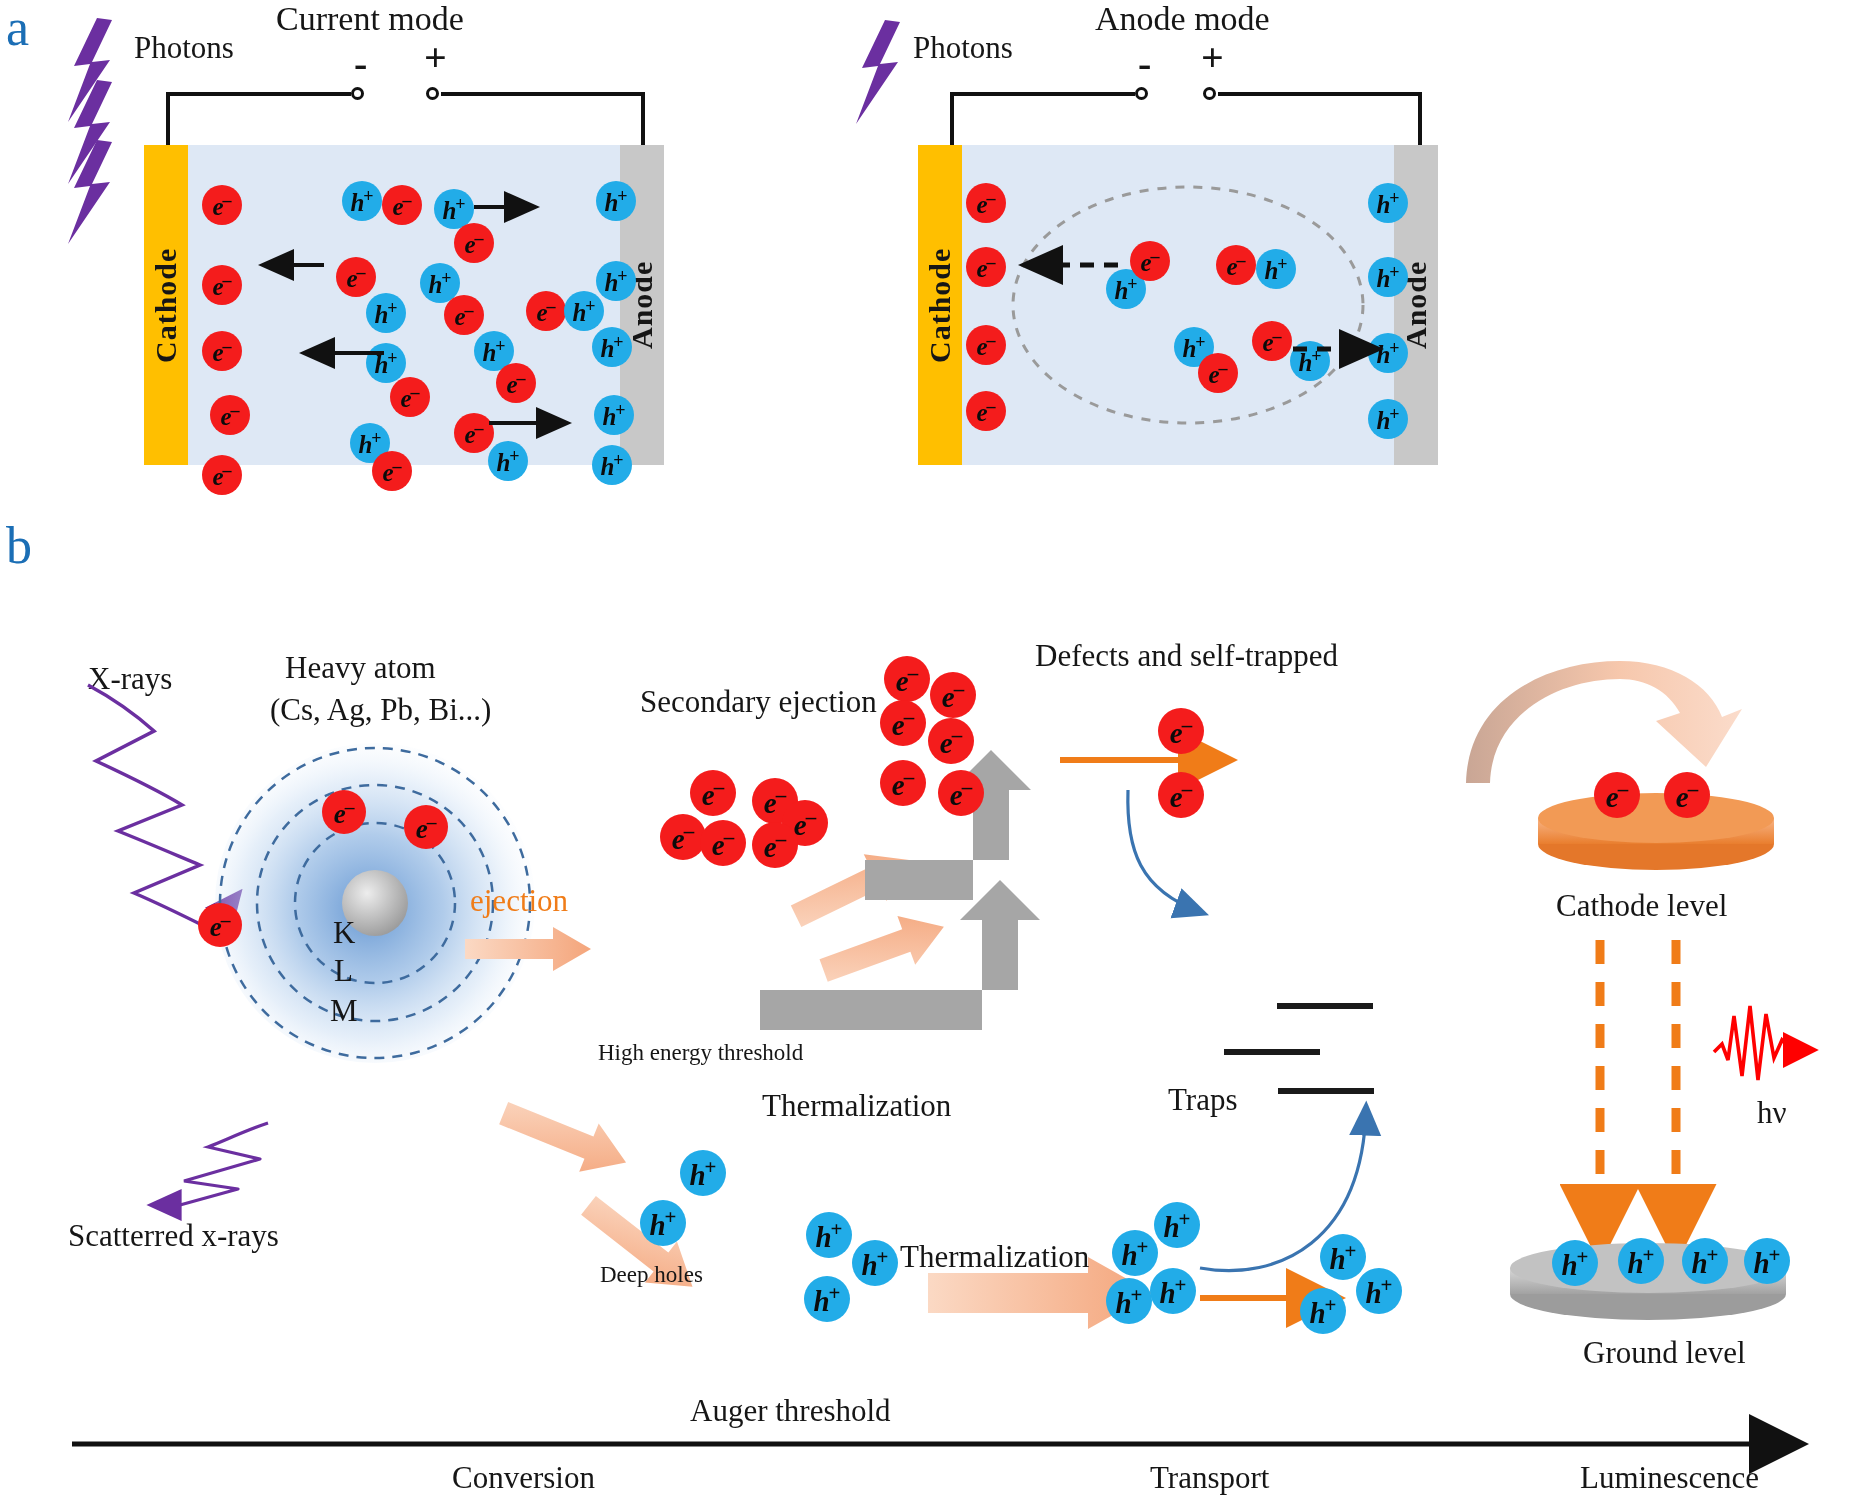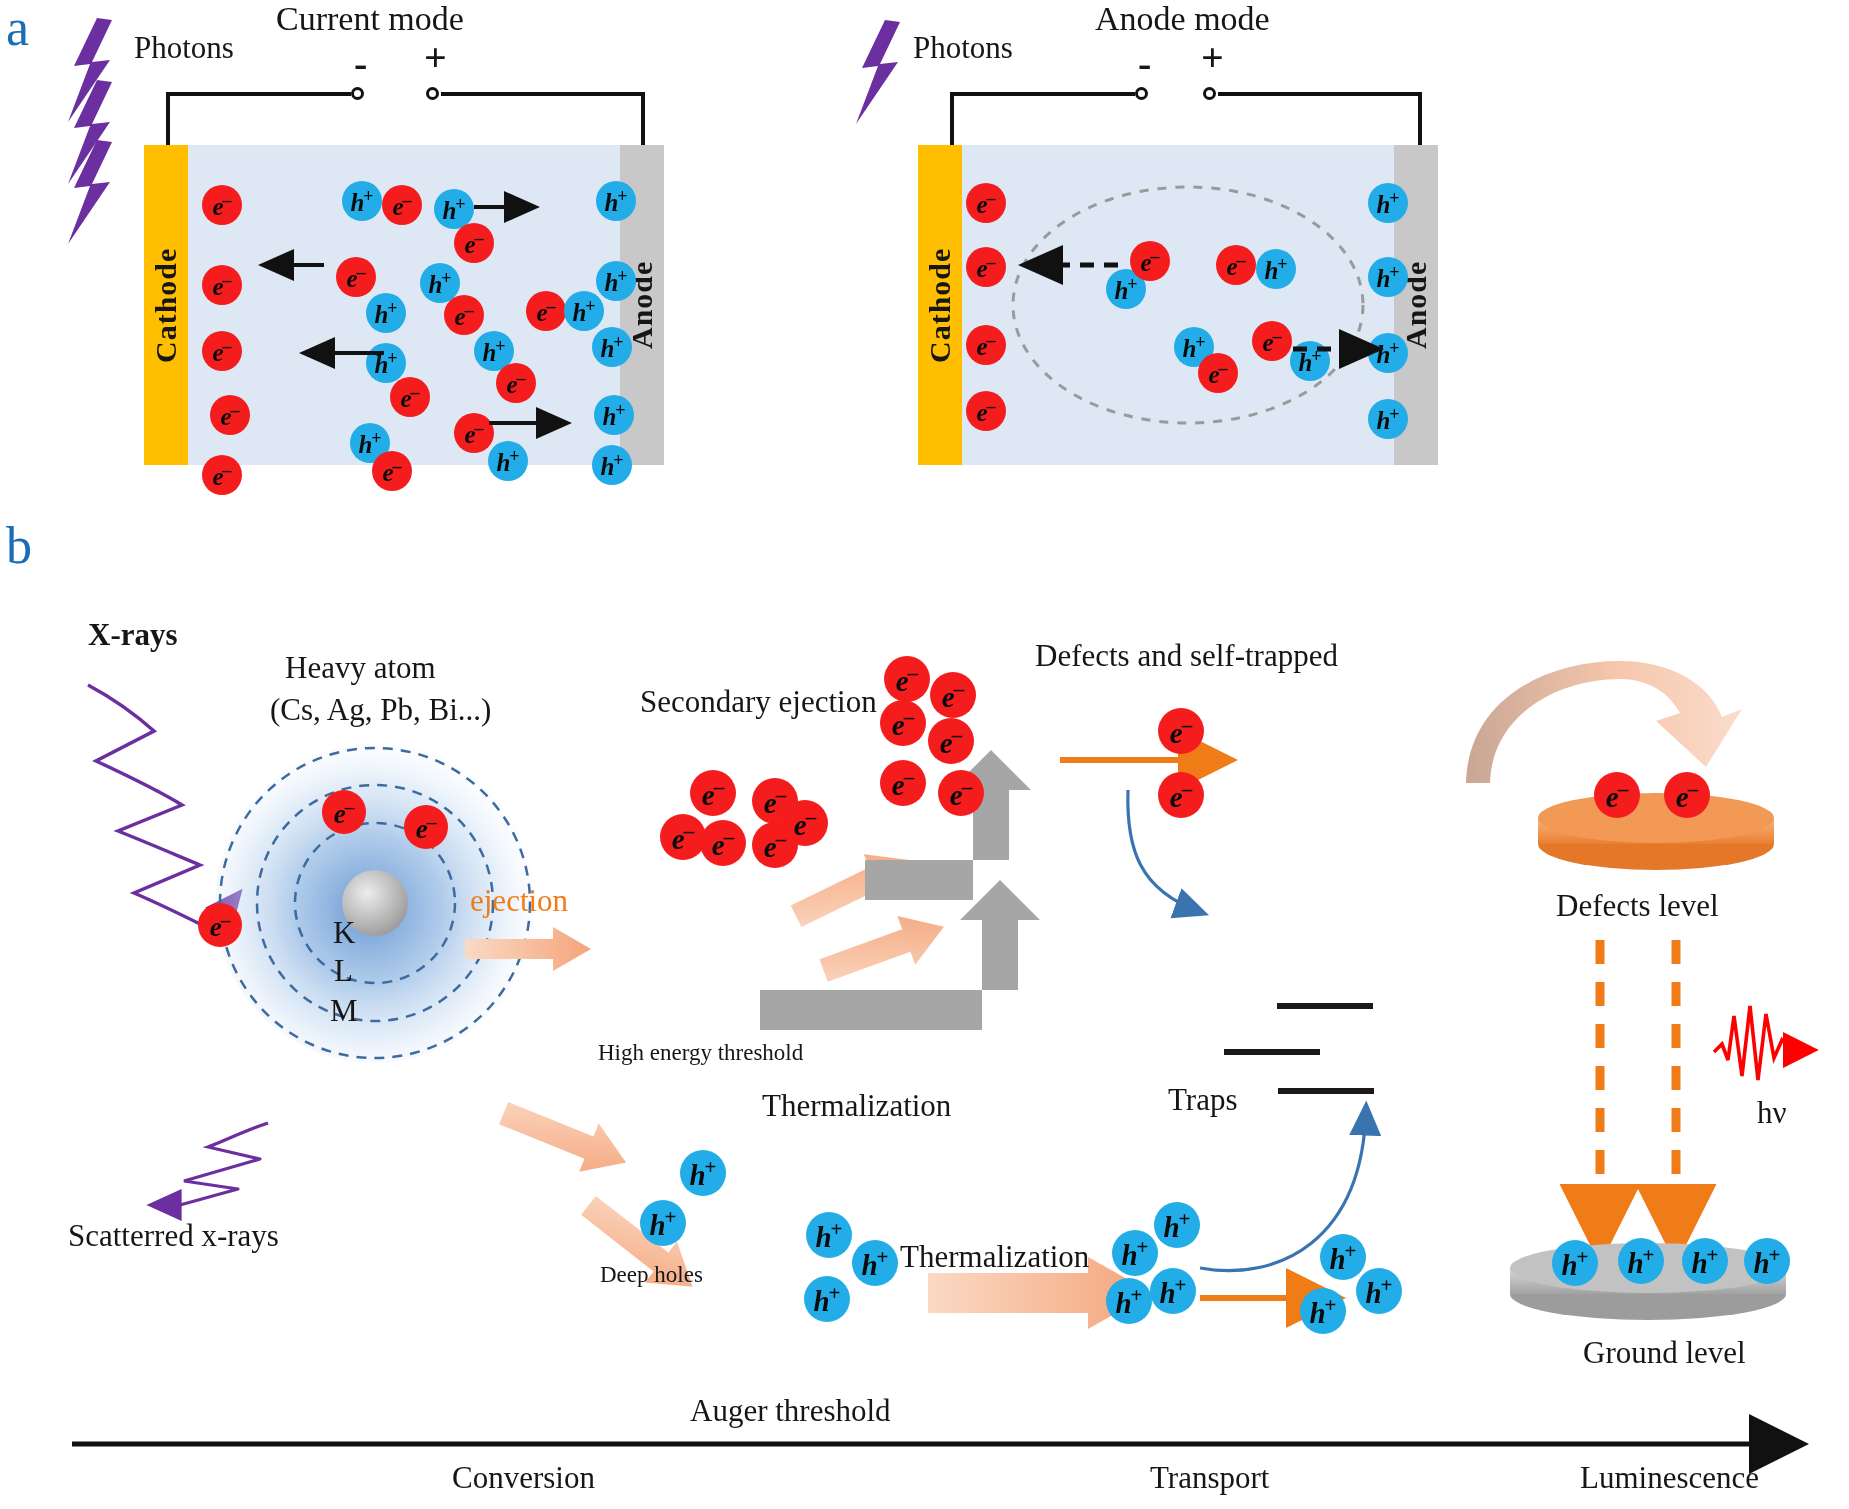--- a/index.html
+++ b/index.html
@@ -302,21 +302,21 @@
     <marker id="ahD2" markerWidth="9" markerHeight="9" refX="7" refY="4" orient="auto">
       <path d="M0,0 L9,4 L0,8 z" fill="#111"></path>
     </marker>
   </defs>
   <line x1="200" y1="120" x2="110" y2="120" stroke="#111" stroke-width="5" stroke-dasharray="14 10" marker-end="url(#ahD1)"></line>
   <line x1="375" y1="204" x2="456" y2="204" stroke="#111" stroke-width="5" stroke-dasharray="14 10" marker-end="url(#ahD2)"></line>
 </svg>
 
 <div class="abs panel-letter" style="left:6px;top:520px;">b</div>
 
-<div class="abs lbl" style="left:88px;top:617px;font-weight:bold;">X-rays</div>
+<div class="abs lbl" style="left:88px;top:661px;">X-rays</div>
 <svg class="abs" width="260" height="260" style="left:78px;top:685px;">
   <defs>
     <marker id="xrHead" markerWidth="11" markerHeight="11" refX="8" refY="5" orient="auto">
       <path d="M0,0 L11,5 L0,10 z" fill="#6B2FA0"></path>
     </marker>
   </defs>
   <path d="M10,0 C36,14 58,30 76,46 L18,76 C48,90 78,104 104,120 L40,146 C70,158 98,170 122,180
            L56,208 C84,220 108,232 128,242" fill="none" stroke="#6B2FA0" stroke-width="3.5"></path>
   <path d="M128,242 C140,232 150,222 158,212" fill="none" stroke="#6B2FA0" stroke-width="3.5" marker-end="url(#xrHead)"></path>
 </svg>
@@ -474,21 +474,21 @@
   <defs>
     <linearGradient id="exGrad" x1="0" y1="0" x2="0" y2="1">
       <stop offset="0%" stop-color="#F8B485"></stop>
       <stop offset="100%" stop-color="#E97E2E"></stop>
     </linearGradient>
   </defs>
   <ellipse cx="120" cy="44" rx="118" ry="26" fill="#E4772A"></ellipse>
   <rect x="2" y="18" width="236" height="26" fill="url(#exGrad)"></rect>
   <ellipse cx="120" cy="18" rx="118" ry="25" fill="#F29A55"></ellipse>
 </svg>
-<div class="abs lbl" style="left:1556px;top:888px;">Defects level</div>
+<div class="abs lbl" style="left:1556px;top:888px;">Cathode level</div>
 
 <svg class="abs" width="200" height="330" style="left:1580px;top:940px;">
   <defs>
     <marker id="emHead" markerWidth="9" markerHeight="9" refX="6" refY="4.5" orient="auto">
       <path d="M0,0 L9,4.5 L0,9 z" fill="#F07C18"></path>
     </marker>
   </defs>
   <line x1="20" y1="0" x2="20" y2="298" stroke="#F07C18" stroke-width="9" stroke-dasharray="24 18" marker-end="url(#emHead)"></line>
   <line x1="96" y1="0" x2="96" y2="298" stroke="#F07C18" stroke-width="9" stroke-dasharray="24 18" marker-end="url(#emHead)"></line>
 </svg>

